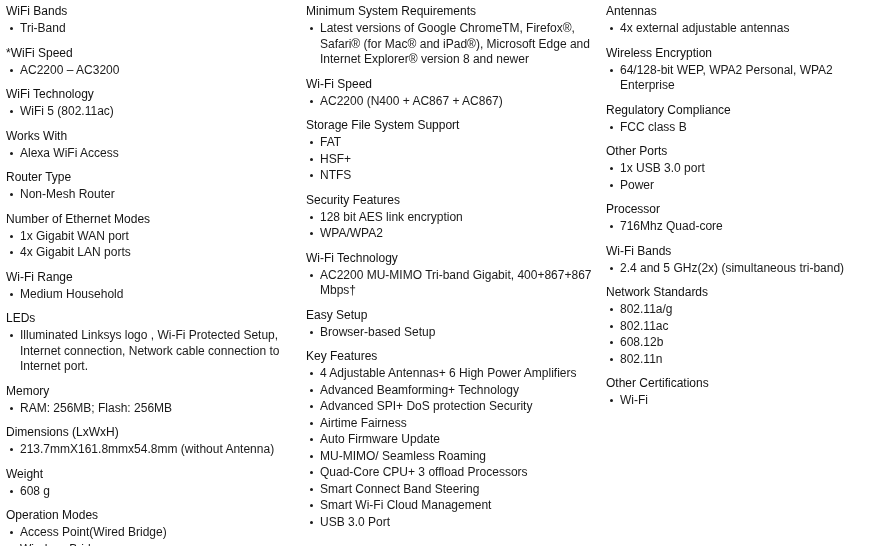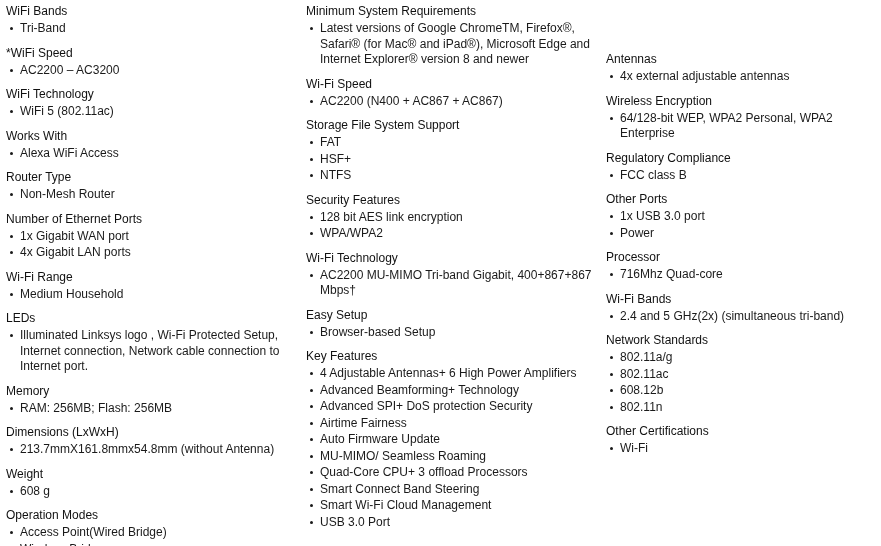--- a/index.html
+++ b/index.html
@@ -29,21 +29,20 @@
     width: 300px;
     padding: 0 10px 0 6px;
   }
   .col-2 {
     width: 300px;
     padding: 0 8px 0 6px;
   }
   .col-3 {
     width: 281px;
     padding: 0 6px 0 6px;
-    margin-top: 48px;
   }
   .group {
     margin-bottom: 9px;
   }
   .group-title {
     font-weight: normal;
     font-size: 12px;
     line-height: 15px;
     color: #111111;
     margin: 0 0 2px 0;
@@ -101,21 +100,21 @@
           <li>Alexa WiFi Access</li>
         </ul>
       </div>
       <div class="group">
         <div class="group-title">Router Type</div>
         <ul class="items">
           <li>Non-Mesh Router</li>
         </ul>
       </div>
       <div class="group">
-        <div class="group-title">Number of Ethernet Ports</div>
+        <div class="group-title">Number of Ethernet Modes</div>
         <ul class="items">
           <li>1x Gigabit WAN port</li>
           <li>4x Gigabit LAN ports</li>
         </ul>
       </div>
       <div class="group">
         <div class="group-title">Wi-Fi Range</div>
         <ul class="items">
           <li>Medium Household</li>
         </ul>

